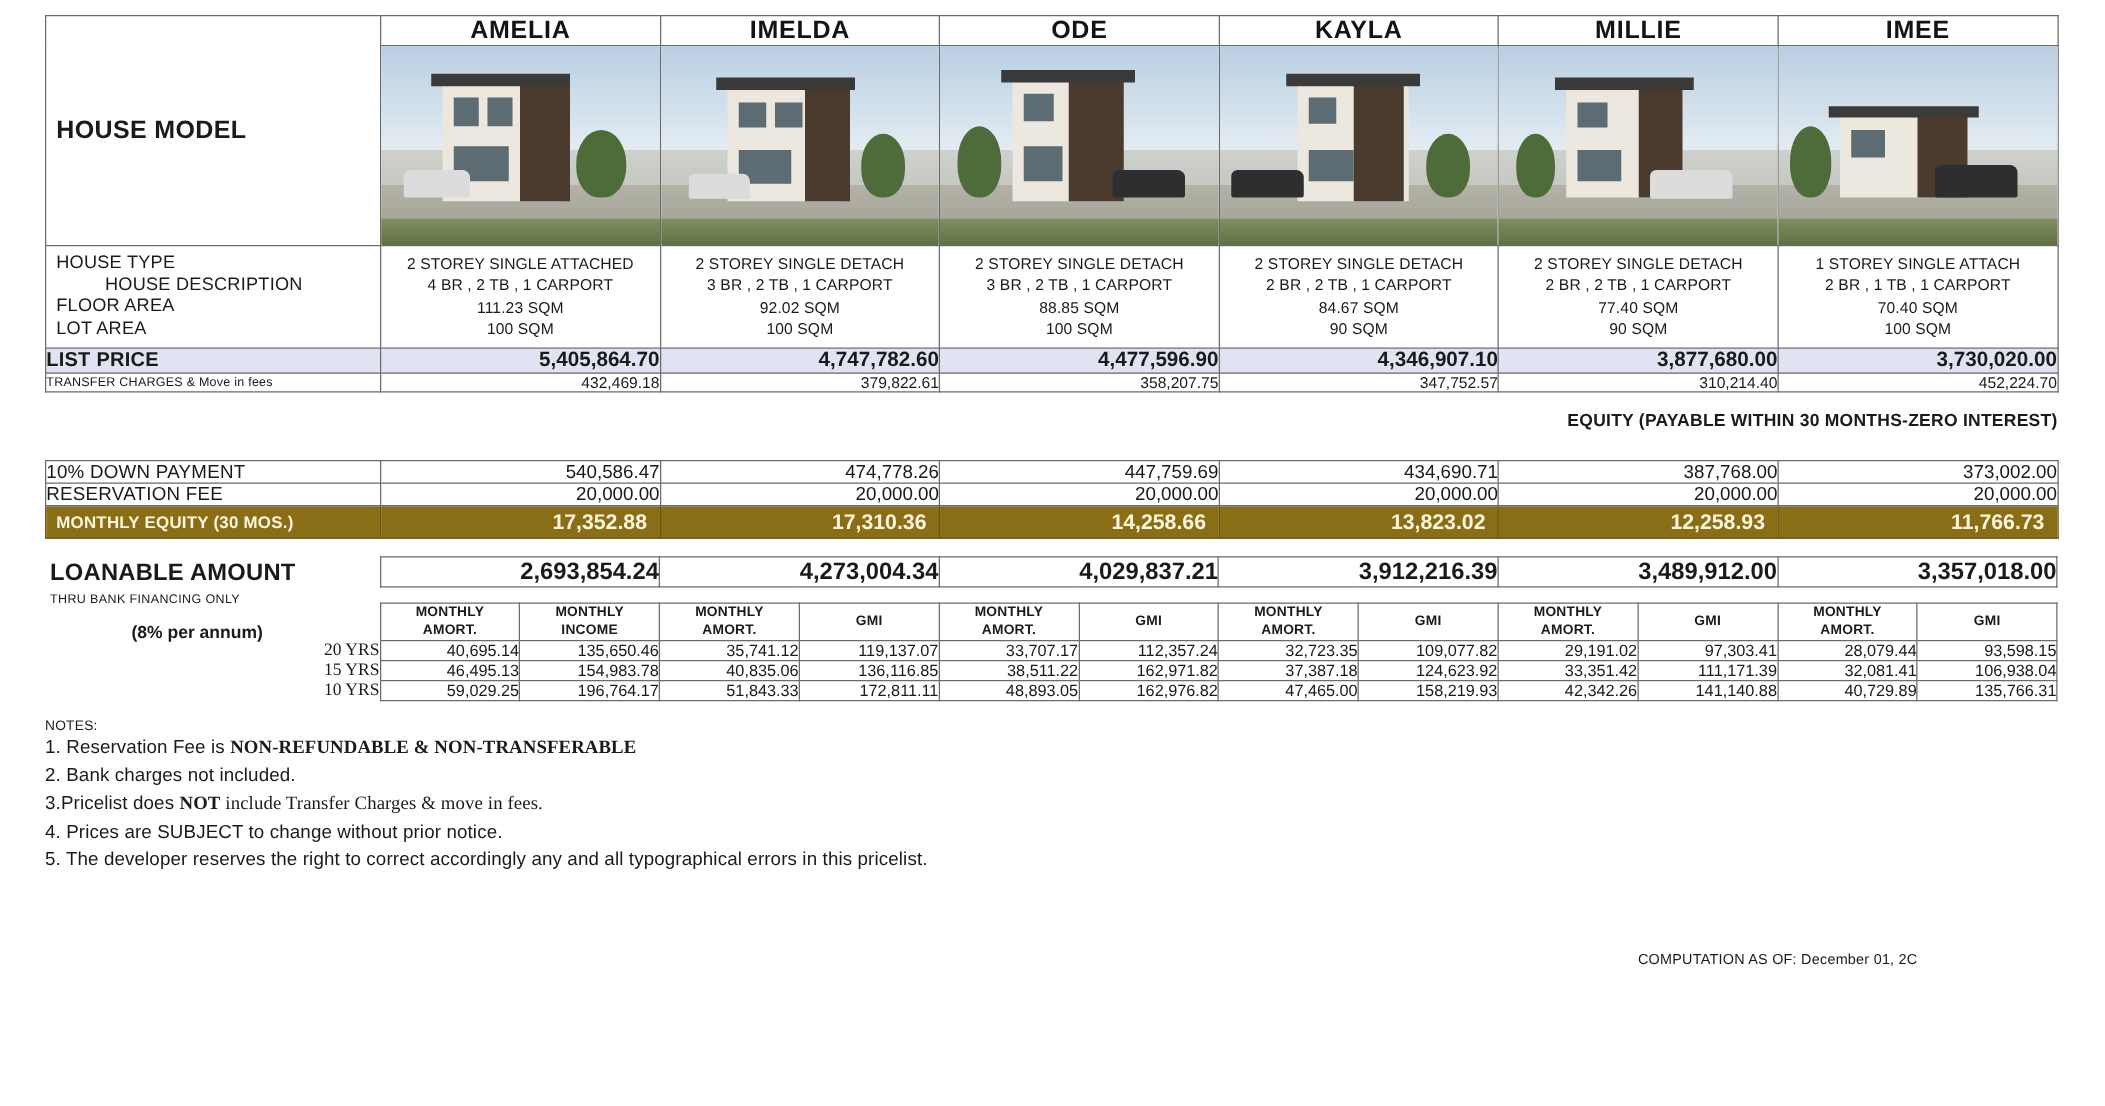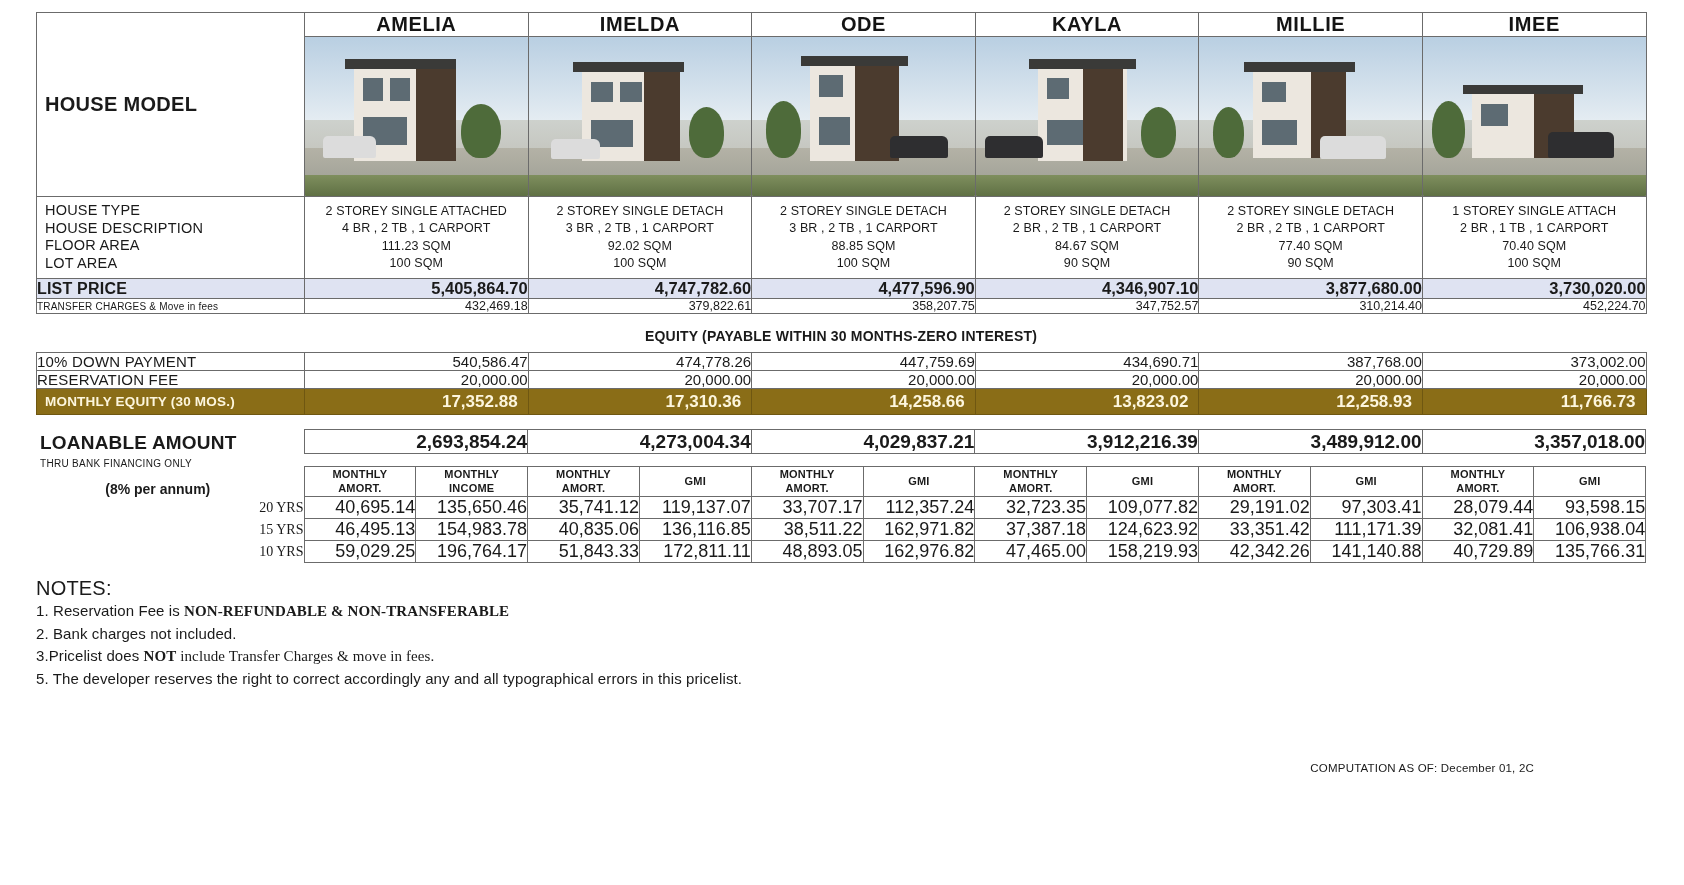--- a/index.html
+++ b/index.html
@@ -66,25 +66,25 @@
 
   .listprice-row td { background: #dfe3f2; }
   .listprice-label { font-size: 16px; font-weight: 700; padding: 4px 0 4px 8px; letter-spacing:.2px;margin-left:12px;}
   .listprice-val { font-size: 16.5px; font-weight: 700; text-align: right; padding-right: 10px; }
 
   .tc-label { font-size: 10px; padding: 3px 0 3px 8px; letter-spacing:.2px; }
   .tc-val { font-size: 12.5px; text-align: right; padding-right: 10px; }
 
   
   .equity-heading {
-    text-align: center;
+    text-align: right;
     font-size: 14px;
     font-weight: 700;
     letter-spacing: .2px;
-    margin: 14px 0 8px 0;
+    margin: 14px 0 24px 0;
     width: 1610px;
   }
 
   .eq-label { font-size: 15px; padding: 1px 0 1px 8px; letter-spacing:.2px;}
   .eq-val { font-size: 15px; text-align: right; padding-right: 10px; }
   .eq-bal-label { font-size: 15px; font-weight: 700; padding: 1px 0 1px 8px; }
   .eq-bal-val { font-size: 15px; font-weight: 700; font-style: italic; text-align: right; padding-right: 10px; }
 
   .gold td { background: #8a6d17; color: #fdf6dd; border-color:#6f5711 !important; }
   .gold .g-label { font-size: 13.5px; font-weight: 700; padding: 5px 0 5px 8px; letter-spacing:.2px; }
@@ -94,25 +94,25 @@
   .loan-wrap { margin-top: 14px; width:1610px; }
   .loan-label { font-size: 19px; font-weight: 700; letter-spacing:.2px; padding-left:4px;}
   .loan-sub { font-size: 10px; letter-spacing:.3px; padding-left:4px; margin-top:4px;}
   .loan-rate { font-size: 14px; font-weight: 700; text-align:center; margin-top: 12px; padding-right:24px;}
   .yr { font-size: 14px; text-align: right; font-family: Liberation Serif, serif; }
 
   .loan-val { font-size: 19px; font-weight: 700; text-align: right; padding: 3px 12px 3px 0; }
 
   .amort-head { font-size: 11px; font-weight: 700; text-align: center; line-height: 13.5px;
                 padding: 4px 1px; letter-spacing:.2px;}
-  .amort-val { font-size: 18px; text-align: right; padding: 2px 7px 2px 0; }
+  .amort-val { font-size: 13px; text-align: right; padding: 2px 7px 2px 0; }
 
   
   .notes { margin-top: 14px; width: 1000px; }
-  .notes-title { font-size: 20px; letter-spacing:.2px; }
+  .notes-title { font-size: 11px; letter-spacing:.2px; }
   .note { font-size: 15px; line-height: 22.5px; letter-spacing:.1px; }
   .note b { font-weight: 700; }
   .note.serif b, .serifnote { font-family: "Liberation Serif", serif; }
   .note-wrap { font-size: 15px; line-height: 25px; margin-top: 9px; width: 900px;}
   .comp-as-of { position: absolute; right: 150px; top: 762px; font-size: 11.5px; letter-spacing:.2px; }
 </style>
 </head>
 <body>
 
 <div id="sheet">
@@ -222,21 +222,21 @@
             <div class="ph-roof" style="left:18%;top:30%;width:54%;height:6%;"></div>
             <div class="ph-glass" style="left:26%;top:42%;width:12%;height:14%;"></div>
             <div class="ph-car dark" style="left:56%;top:60%;width:30%;height:16%;"></div>
             <div class="ph-tree" style="left:4%;top:40%;width:15%;height:36%;"></div>
           </div>
         </td>
       </tr>
       <tr>
         <td>
           <div class="spec-label" style="padding-bottom:0;">HOUSE TYPE</div>
-          <div class="spec-label" style="padding:0 0 0 8px;">HOUSE DESCRIPTION</div>
+          <div class="spec-label" style="padding:0 0 0 8px;margin-left:39px;">HOUSE DESCRIPTION</div>
           <div class="spec-label" style="padding:0 0 0 8px;">FLOOR AREA</div>
           <div class="spec-label" style="padding:0 0 6px 8px;">LOT AREA</div>
         </td>
         <td class="spec-cell">
           <div>2 STOREY SINGLE ATTACHED</div>
           <div>4 BR , 2 TB , 1 CARPORT</div>
           <div>111.23 SQM</div>
           <div>100 SQM</div>
         </td>
         <td class="spec-cell">
@@ -449,18 +449,19 @@
         <td class="amort-val">135,766.31</td>
       </tr>
     </tbody>
   </table>
 
   <div class="notes">
     <div class="notes-title">NOTES:</div>
     <div class="note"><span>1. Reservation Fee is </span><b class="serifnote">NON-REFUNDABLE &amp; NON-TRANSFERABLE</b></div>
     <div class="note"><span>2. Bank charges not included.</span></div>
     <div class="note"><span>3.Pricelist does </span><b class="serifnote">NOT</b><span class="serifnote"> include Transfer Charges &amp; move in fees.</span></div>
+    <div class="note"><span>4. Prices are SUBJECT to change without prior notice.</span></div>
     <div class="note"><span>5. The developer reserves the right to correct accordingly any and all typographical errors in this pricelist.</span></div>
   </div>
 
   <div class="comp-as-of">COMPUTATION AS OF:   December 01, 2C</div>
 
 </div>
 
 </body></html>

